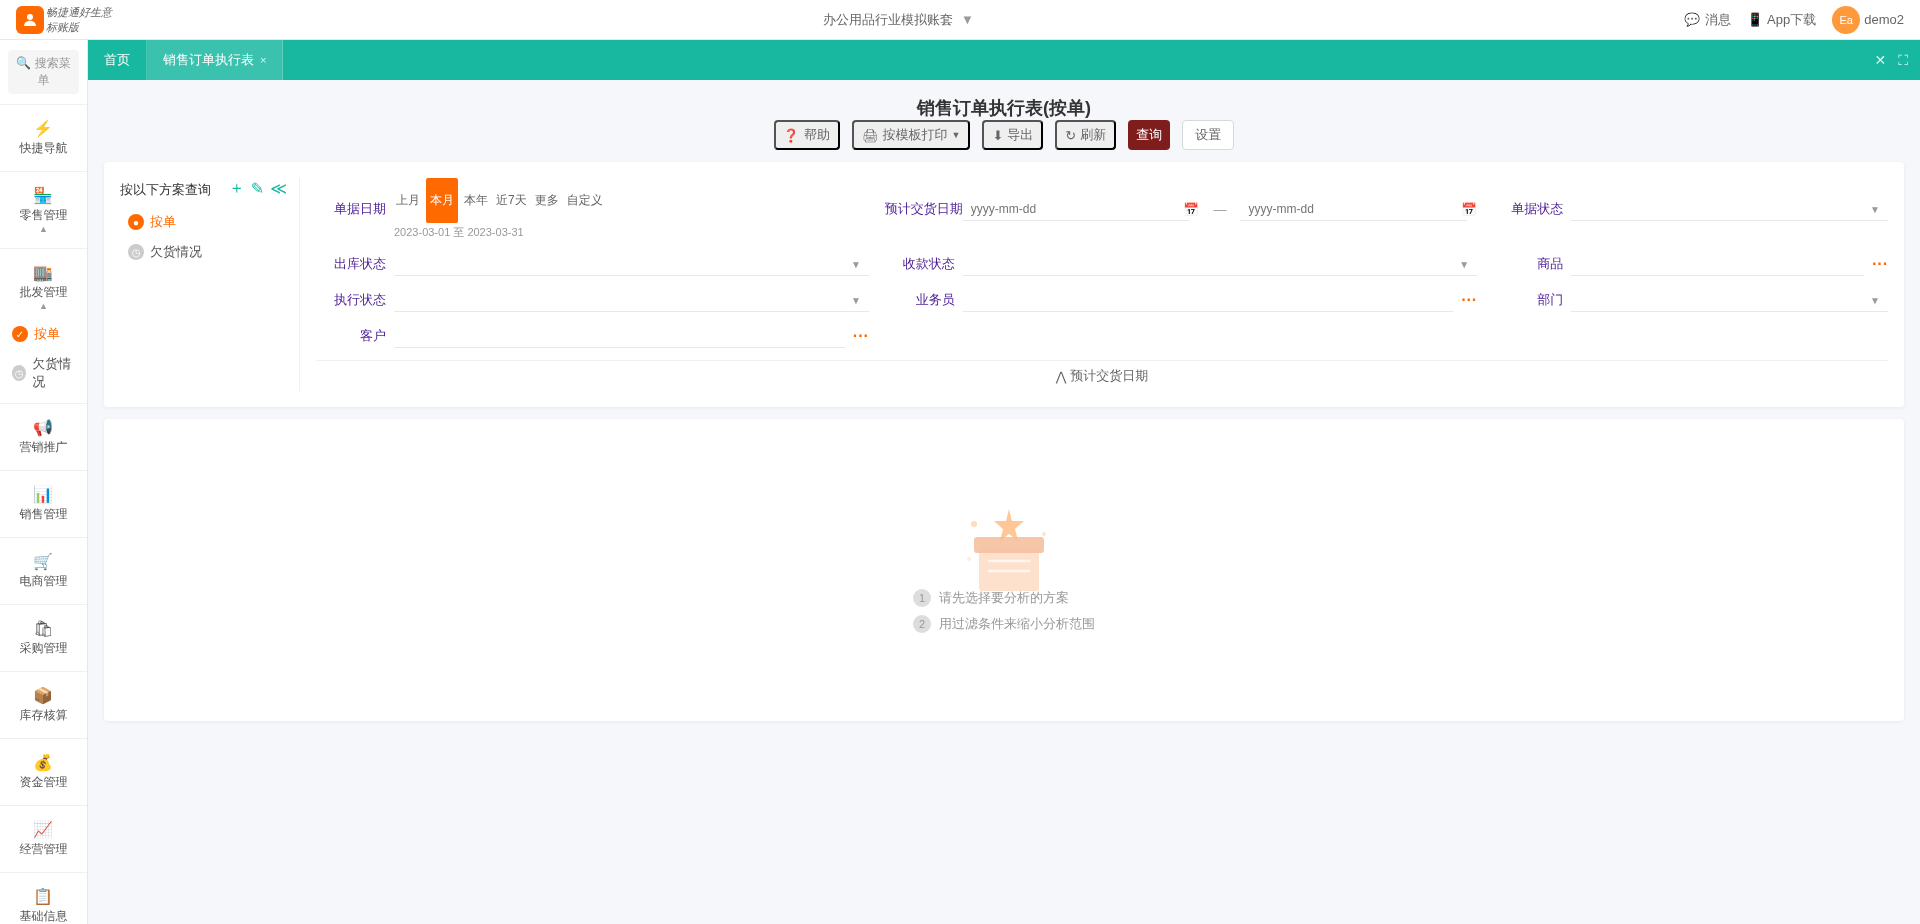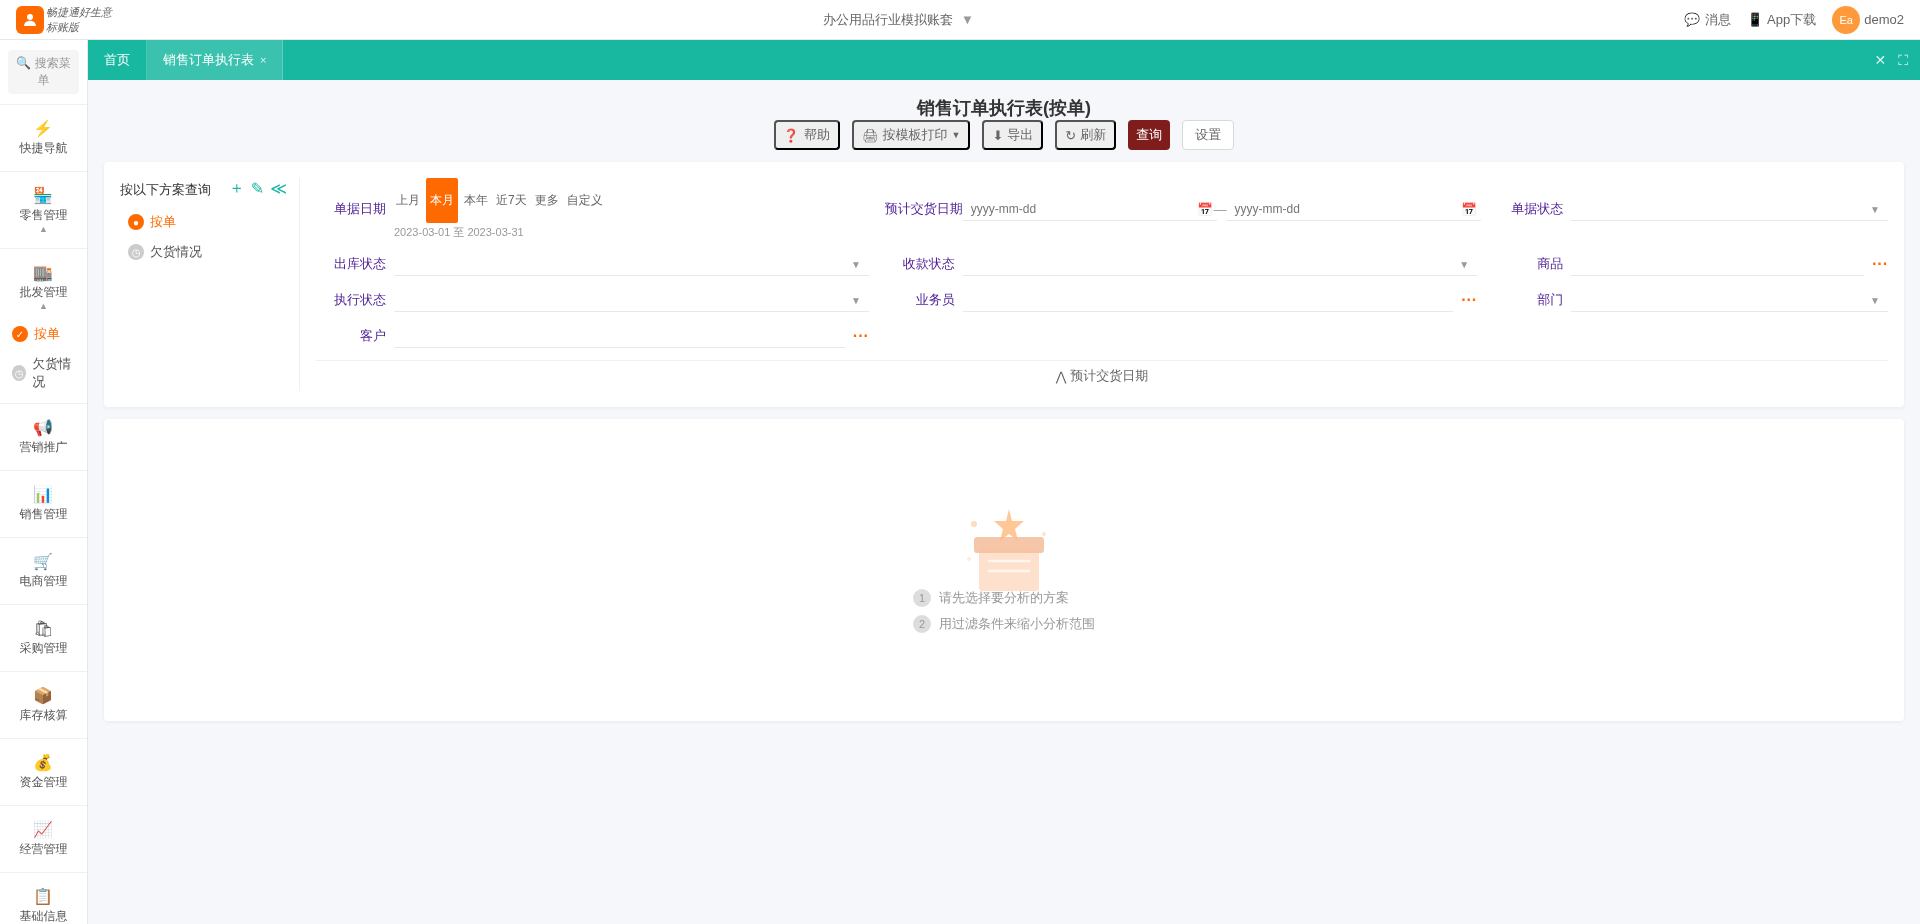--- a/index.html
+++ b/index.html
@@ -345,21 +345,21 @@
       right: 8px;
       top: 50%;
       transform: translateY(-50%);
       color: #999;
       font-size: 10px;
       pointer-events: none;
     }
     .date-input-group {
       display: flex;
       align-items: center;
-      gap: 0;
+      gap: 14px;
       flex: 1;
     }
     .date-input {
       flex: 1;
       border: none;
       border-bottom: 1px solid #e8e8e8;
       padding: 4px 24px 4px 8px;
       font-size: 12px;
       color: #bbb;
       outline: none;

